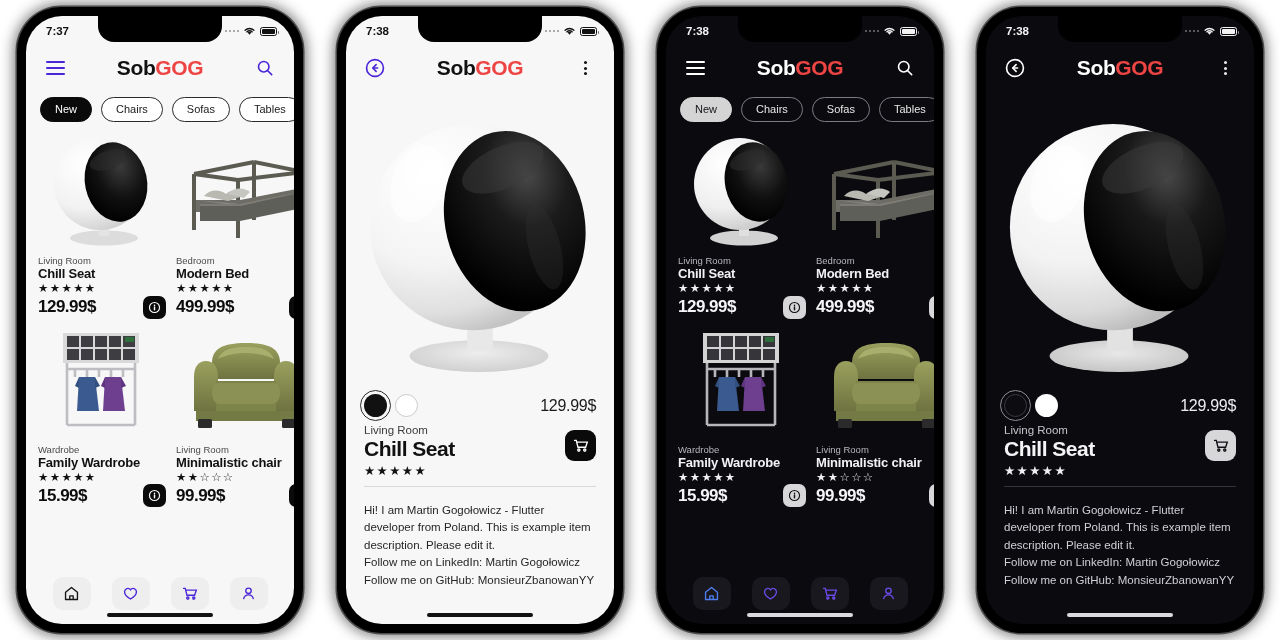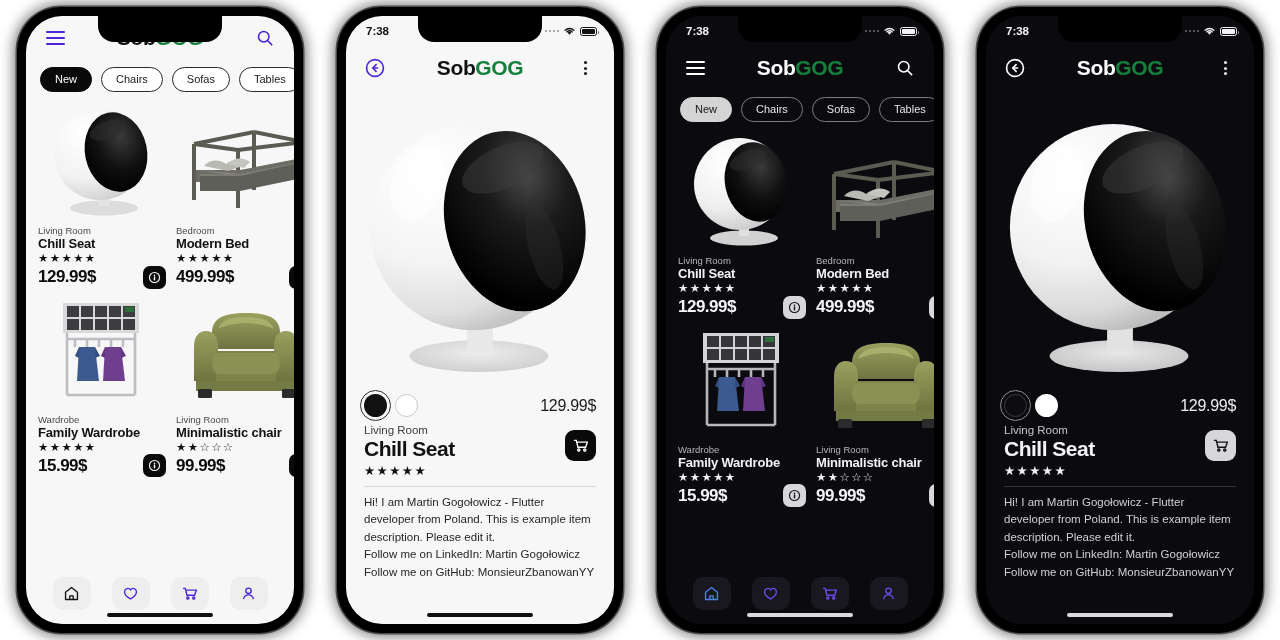--- a/index.html
+++ b/index.html
@@ -80,21 +80,21 @@
 
   
   .appbar {
     height: 44px; flex: 0 0 44px;
     display: flex; align-items: center; justify-content: space-between;
     padding: 0 16px;
   }
   .brand { font-size: 21px; font-weight: 800; letter-spacing: -0.4px; }
   .brand .sob-l { color: #111; }
   .brand .sob-d { color: #ffffff; }
-  .brand .gog { color: #15803d; }
+  .brand .gog { color: #ef4444; }
   .icon-btn {
     width: 26px; height: 26px;
     display: flex; align-items: center; justify-content: center;
     cursor: pointer;
   }
   .burger { width: 19px; display: flex; flex-direction: column; gap: 3.5px; }
   .burger span { display:block; height: 2.2px; border-radius: 2px; background: #4b26d8; }
   .dark .burger span { background: #ffffff; }
   .dots3 { display:flex; flex-direction: column; gap: 2.5px; align-items:center;}
   .dots3 i { width: 3px; height: 3px; border-radius: 50%; background:#111; display:block;}
@@ -224,35 +224,52 @@
     display:flex; align-items:center; justify-content:center;
     margin-top: 6px; cursor:pointer;
   }
   .light .cart-btn { background:#0a0a0a; }
   .dark  .cart-btn { background:#d7d7d9; }
   .light .cart-btn svg { stroke: #fff; }
   .dark  .cart-btn svg { stroke: #101014; }
   .divider { height:1px; margin-top: 8px; }
   .light .divider { background: #d8d8d8; }
   .dark  .divider { background: #34343c; }
-  .desc { font-size: 11.5px; line-height: 1.52; margin-top: 7px; }
+  .desc { font-size: 11.5px; line-height: 1.52; margin-top: 15px; }
   .light .desc { color: #262626; }
   .dark  .desc { color: #cfcfd6; }
   .desc p { margin: 0; }
 </style>
 </head>
 <body>
 
 <div class="stage">
 
   <div class="phone-slot">
     <div class="phone">
       <div class="screen light">
         <div class="notch"></div>
 
+        <div class="statusbar">
+          <div>7:37</div>
+          <div class="sb-right">
+            <span class="sig-dots">
+                <i></i>
+                <i></i>
+                <i></i>
+                <i></i>
+              </span>
+            <svg width="13" height="10" viewBox="0 0 16 12">
+              <path d="M8 10.6 5.6 7.9a3.6 3.6 0 0 1 4.8 0Z" fill="#111"></path>
+              <path d="M2.6 5a8 8 0 0 1 10.8 0" stroke="#111" stroke-width="1.7" fill="none" stroke-linecap="round"></path>
+              <path d="M4.6 7.1a5.2 5.2 0 0 1 6.8 0" stroke="#111" stroke-width="1.6" fill="none" stroke-linecap="round"></path>
+            </svg>
+            <span class="batt"></span>
+          </div>
+        </div>
 
         <div class="appbar">
           <div class="icon-btn">
             <span class="burger">
                 <span></span>
                 <span></span>
                 <span></span>
               </span>
           </div>
           <div class="brand">

